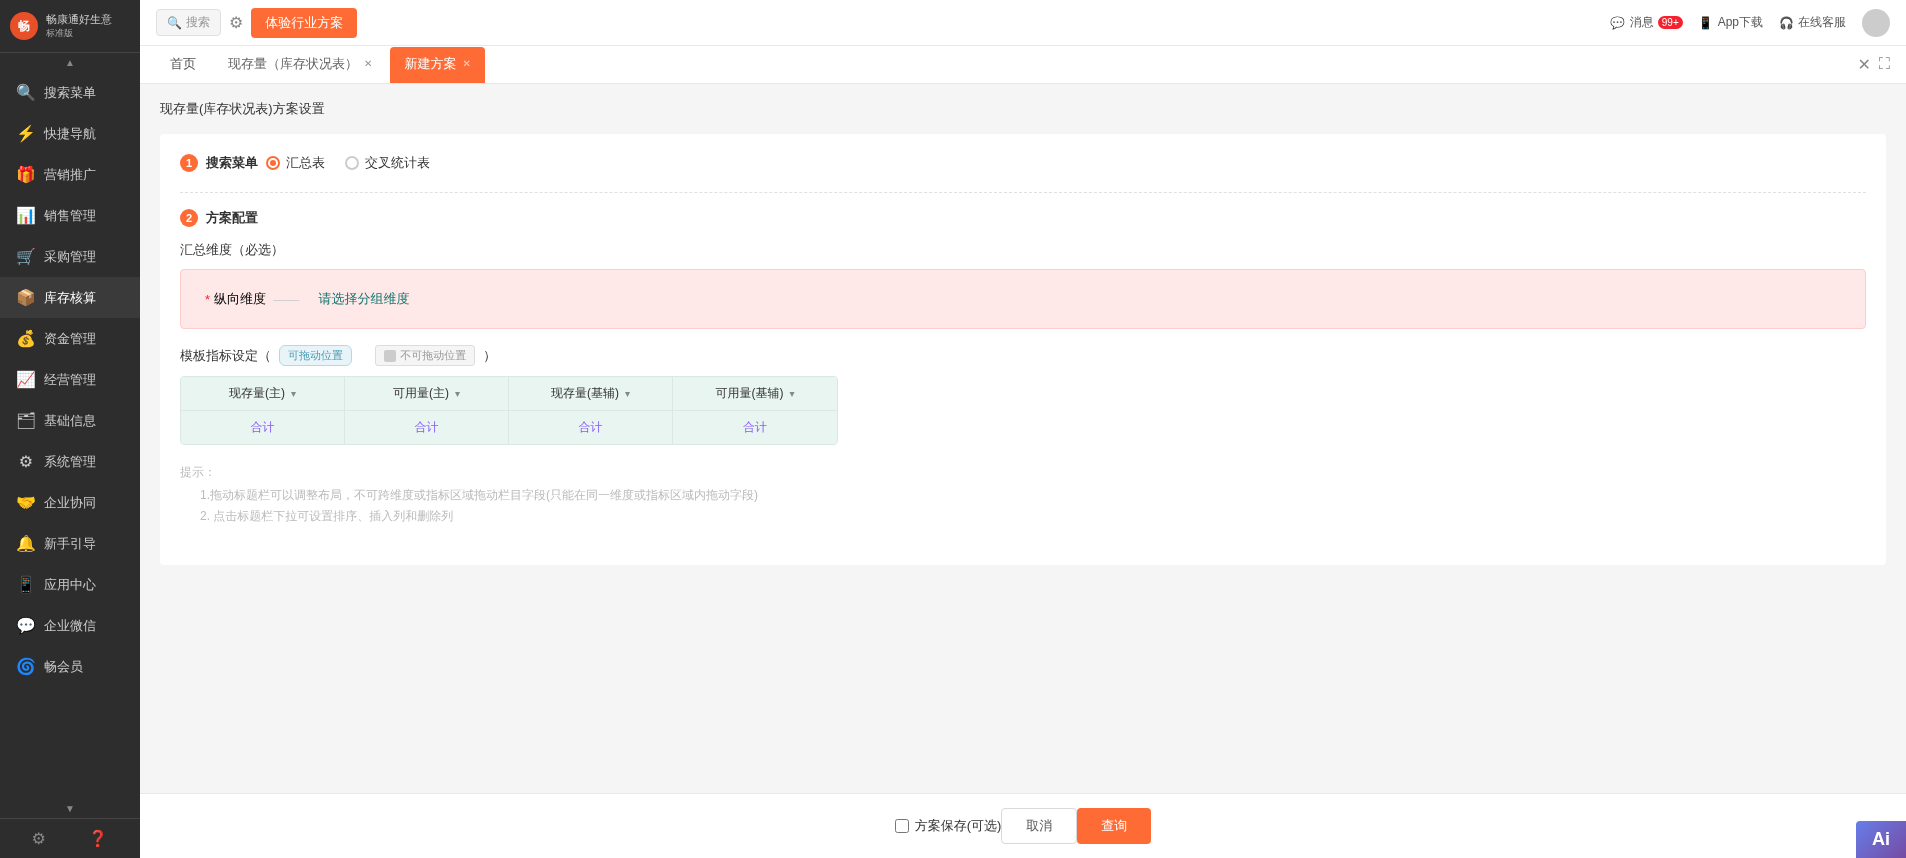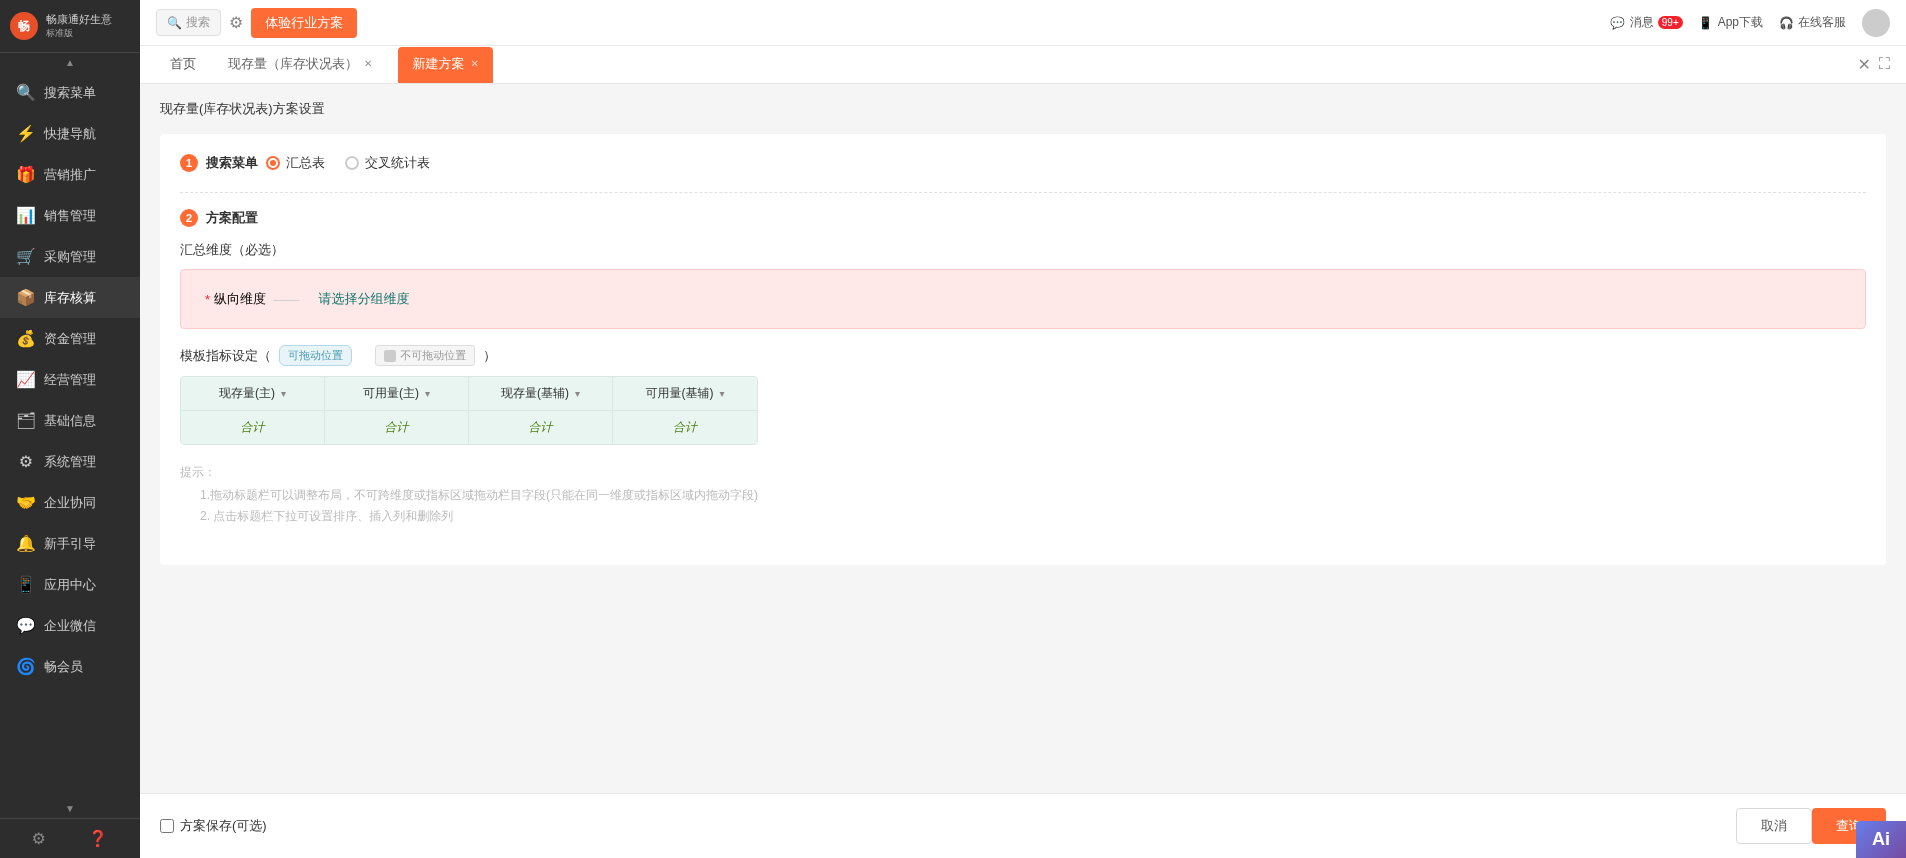--- a/index.html
+++ b/index.html
@@ -110,21 +110,20 @@
       cursor: pointer;
       font-size: 13px;
       color: #666;
       border-bottom: 2px solid transparent;
     }
     .tab.active {
       background: #ff6b35;
       color: #fff;
       border-radius: 4px 4px 0 0;
       border-bottom: 2px solid #ff6b35;
-      margin-left: 8px;
     }
     .tab-home { color: #555; }
     .tab-close { font-size: 10px; cursor: pointer; opacity: 0.7; }
     .tab-bar-right { margin-left: auto; display: flex; gap: 8px; }
     .tab-icon-btn { color: #888; cursor: pointer; font-size: 16px; }
 
     
     .content {
       flex: 1;
       overflow-y: auto;
@@ -214,50 +213,50 @@
       border: 1px solid #d9e8e0;
       border-radius: 4px;
       overflow: hidden;
       display: inline-block;
     }
     .stats-table-header {
       display: flex;
       background: #e8f5f0;
     }
     .stats-col {
-      width: 144px;
+      width: 164px;
       border-right: 1px solid #d9e8e0;
     }
     .stats-col:last-child { border-right: none; }
     .stats-col-header {
       display: flex; align-items: center; justify-content: center; gap: 6px;
       padding: 8px 12px;
       font-size: 12px; color: #333;
       border-bottom: 1px solid #d9e8e0;
     }
     .stats-col-body {
       display: flex; align-items: center; justify-content: center;
       padding: 8px 12px;
-      font-size: 12px; color: #4d7c0f; font-style: italic;
+      font-size: 12px; color: #8b5cf6;
     }
     .chevron-down { font-size: 10px; color: #888; }
 
     
     .tips-section { margin-top: 16px; }
     .tips-title { font-size: 12px; color: #bbb; margin-bottom: 6px; }
     .tips-item { font-size: 12px; color: #bbb; margin-bottom: 4px; padding-left: 20px; }
 
     
     .bottom-bar {
       background: #fff;
       border-top: 1px solid #e8e8e8;
       padding: 14px 20px;
       display: flex;
       align-items: center;
-      justify-content: space-between;
+      justify-content: center;
     }
     .bottom-left { display: flex; align-items: center; gap: 6px; }
     .save-checkbox { width: 14px; height: 14px; cursor: pointer; }
     .save-label { font-size: 13px; color: #333; }
     .bottom-right { display: flex; gap: 0; }
     .btn-cancel {
       background: #fff;
       border: 1px solid #d9d9d9;
       border-radius: 4px;
       padding: 8px 24px;

